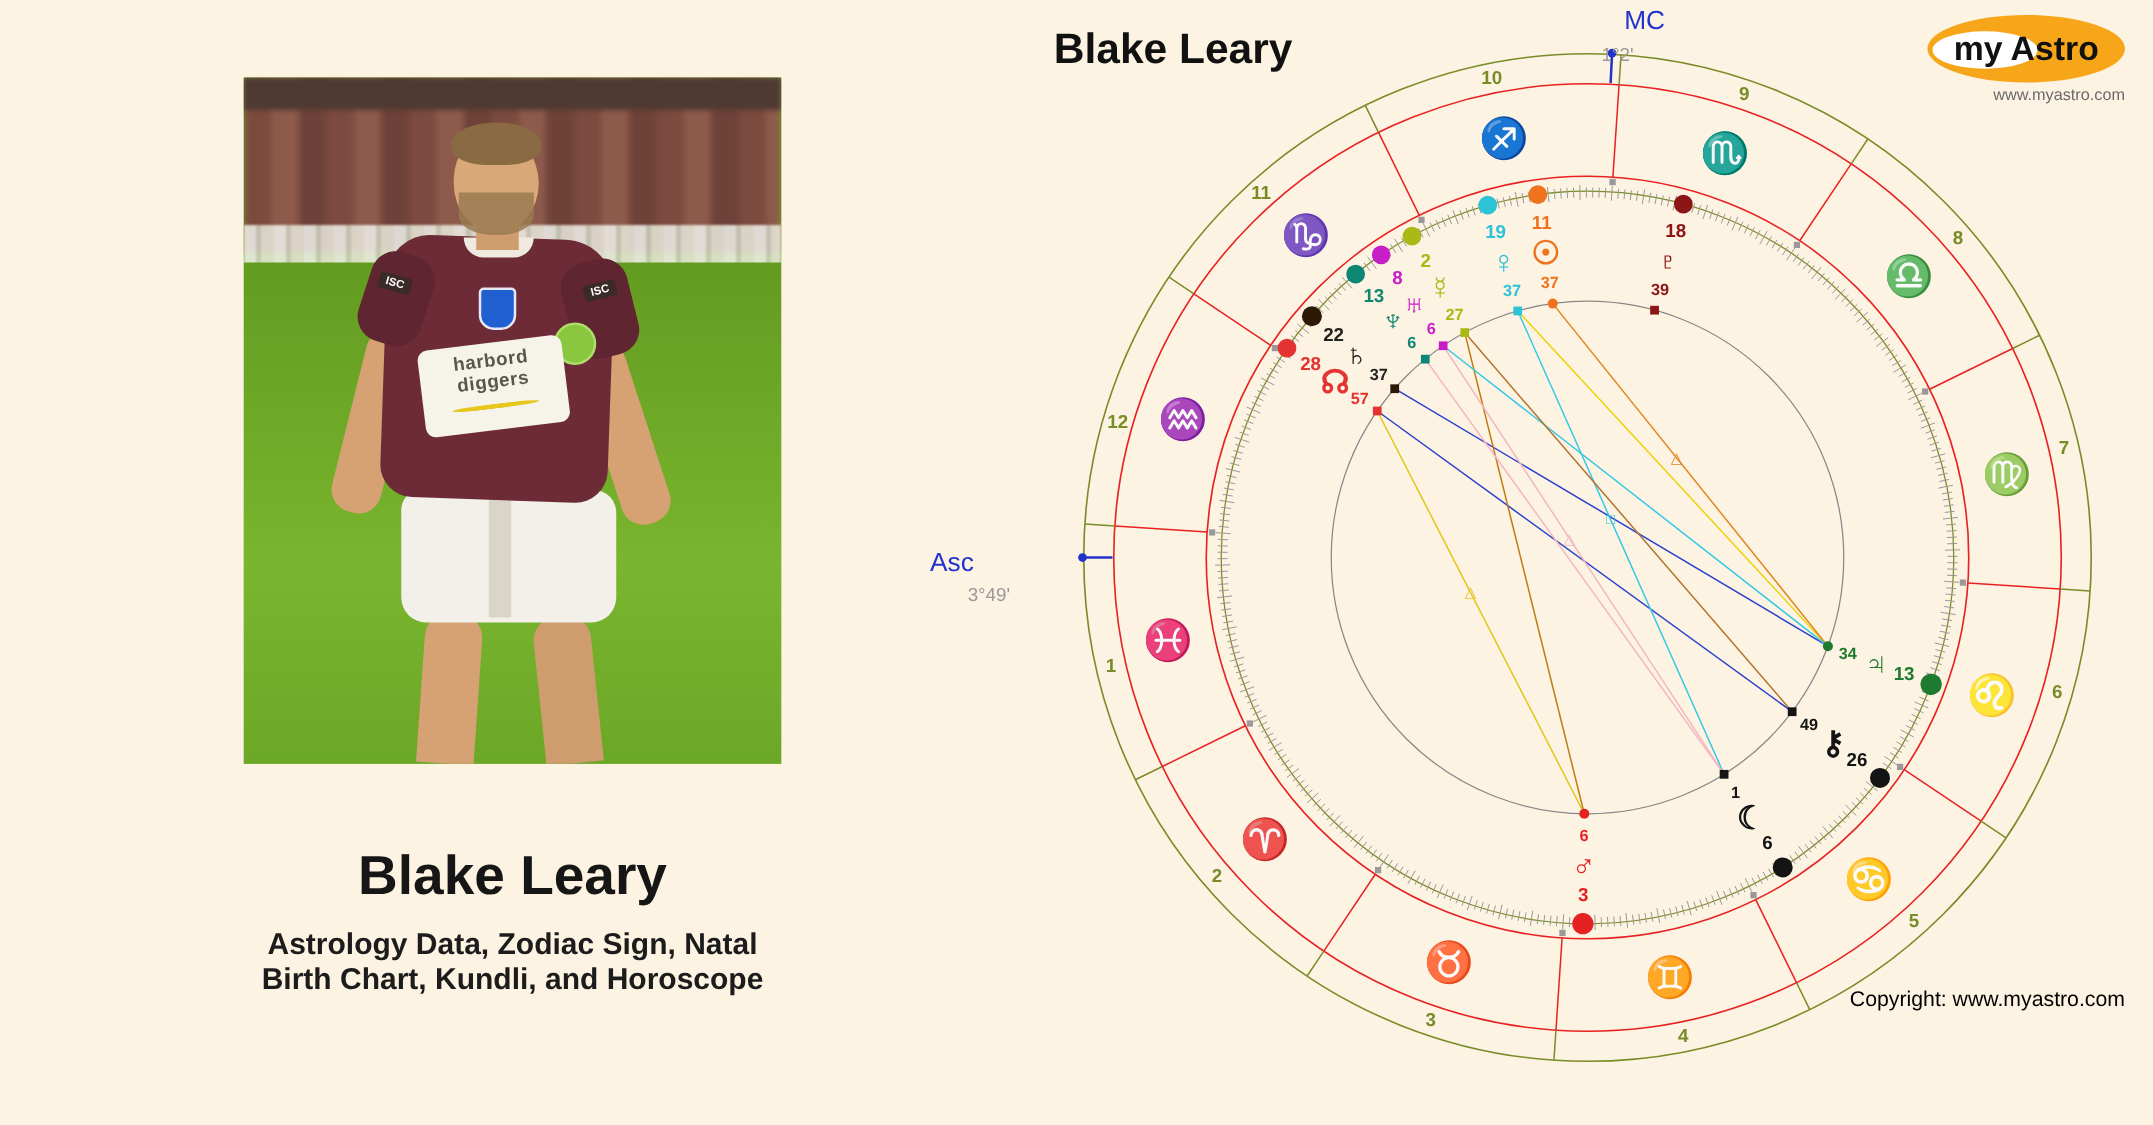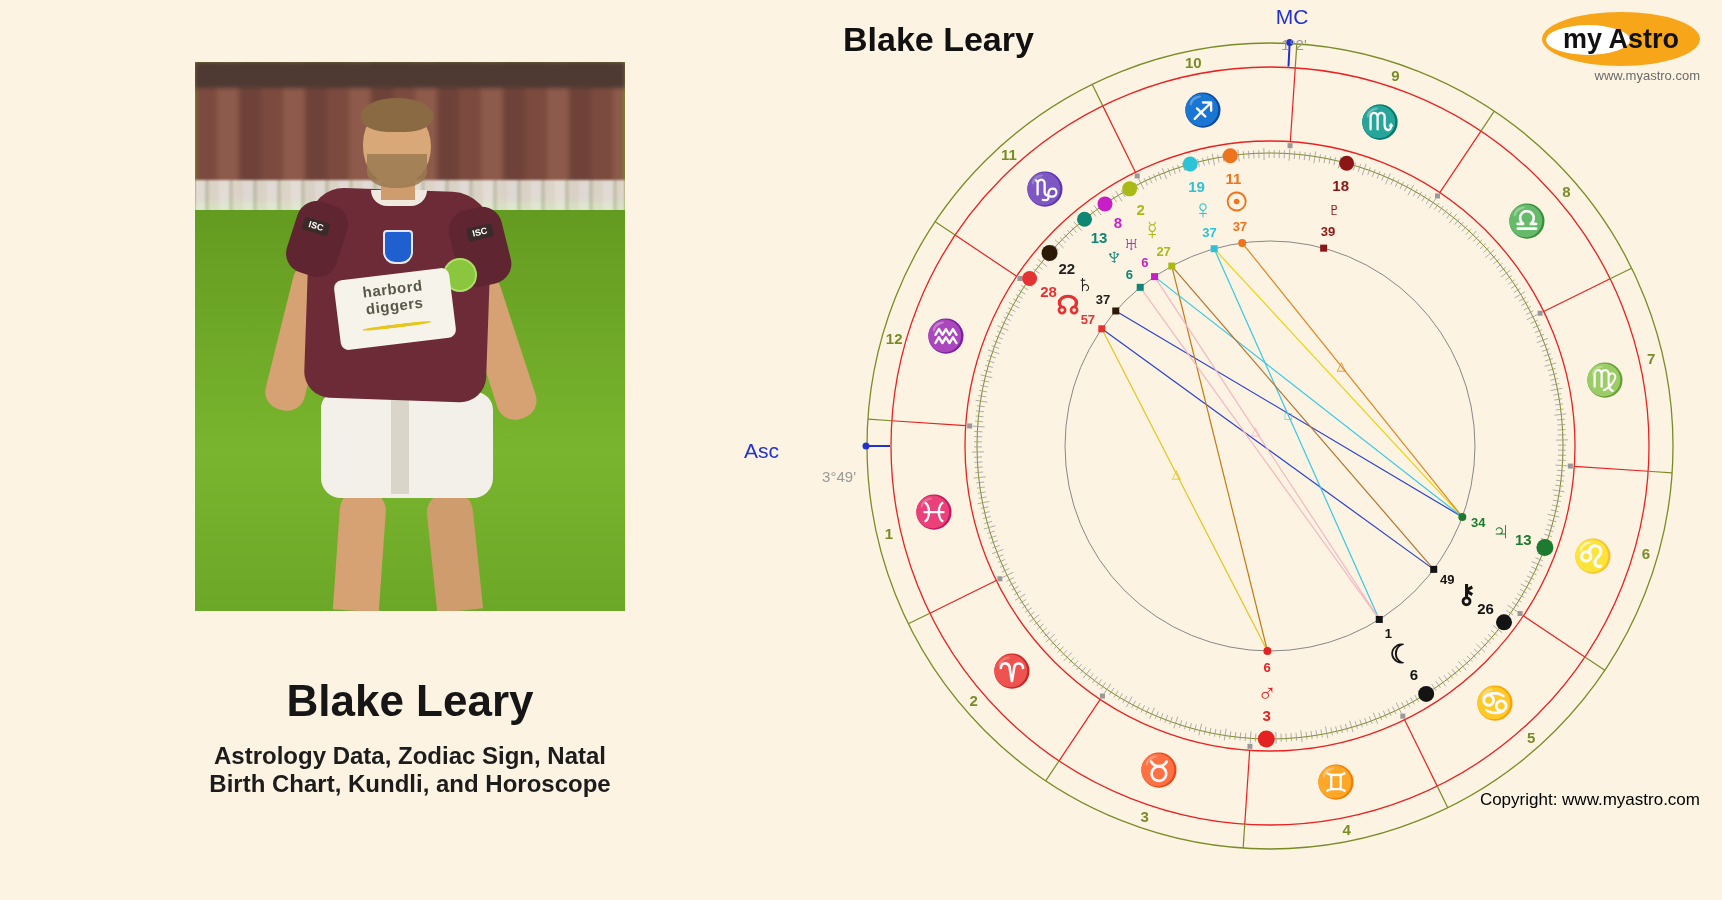--- a/index.html
+++ b/index.html
@@ -44,24 +44,24 @@
   #legL{left:142px;top:428px;width:46px;height:121px;border-radius:20px 20px 0 0;background:#d6a273;transform:rotate(4deg);}
   #legR{left:236px;top:430px;width:46px;height:119px;border-radius:20px 20px 0 0;background:#cf9d6d;transform:rotate(-6deg);}
   #player-name{left:60px;top:676px;width:700px;text-align:center;
      font-size:44px;font-weight:bold;color:#161616;}
   .subtitle{left:60px;width:700px;text-align:center;font-size:24px;font-weight:bold;color:#1c1c1c;}
   
   #chart-title{left:843px;top:20px;font-size:34px;font-weight:bold;color:#111;}
   #wheel{left:0;top:0;}
   .angle-label{font-size:21px;color:#2233cc;}
   .angle-deg{font-size:15px;color:#999;}
-  #mc-label{left:1252px;top:5px;width:80px;text-align:center;}
+  #mc-label{left:1252px;top:5px;width:80px;text-align:right;}
   #mc-deg{left:1254px;top:36px;width:80px;text-align:center;}
   #asc-label{left:744px;top:439px;width:80px;text-align:left;}
-  #asc-deg{left:776px;top:468px;width:80px;text-align:right;}
+  #asc-deg{left:728px;top:468px;width:80px;text-align:right;}
   
   #logo{left:1542px;top:12px;width:158px;height:54px;background:#f7a519;border-radius:50%;}
   #logo-white{position:absolute;left:4px;top:13px;width:84px;height:30px;background:#fff;border-radius:50%;}
   #logo-text{position:absolute;left:0;top:12px;width:158px;text-align:center;
      font-size:27px;font-weight:bold;color:#111;}
   #website{left:1400px;top:68px;width:300px;text-align:right;font-size:13px;color:#6b6b6b;}
   #copyright{left:1300px;top:790px;width:400px;text-align:right;font-size:17px;color:#000000;}
 </style>
 </head>
 <body>

